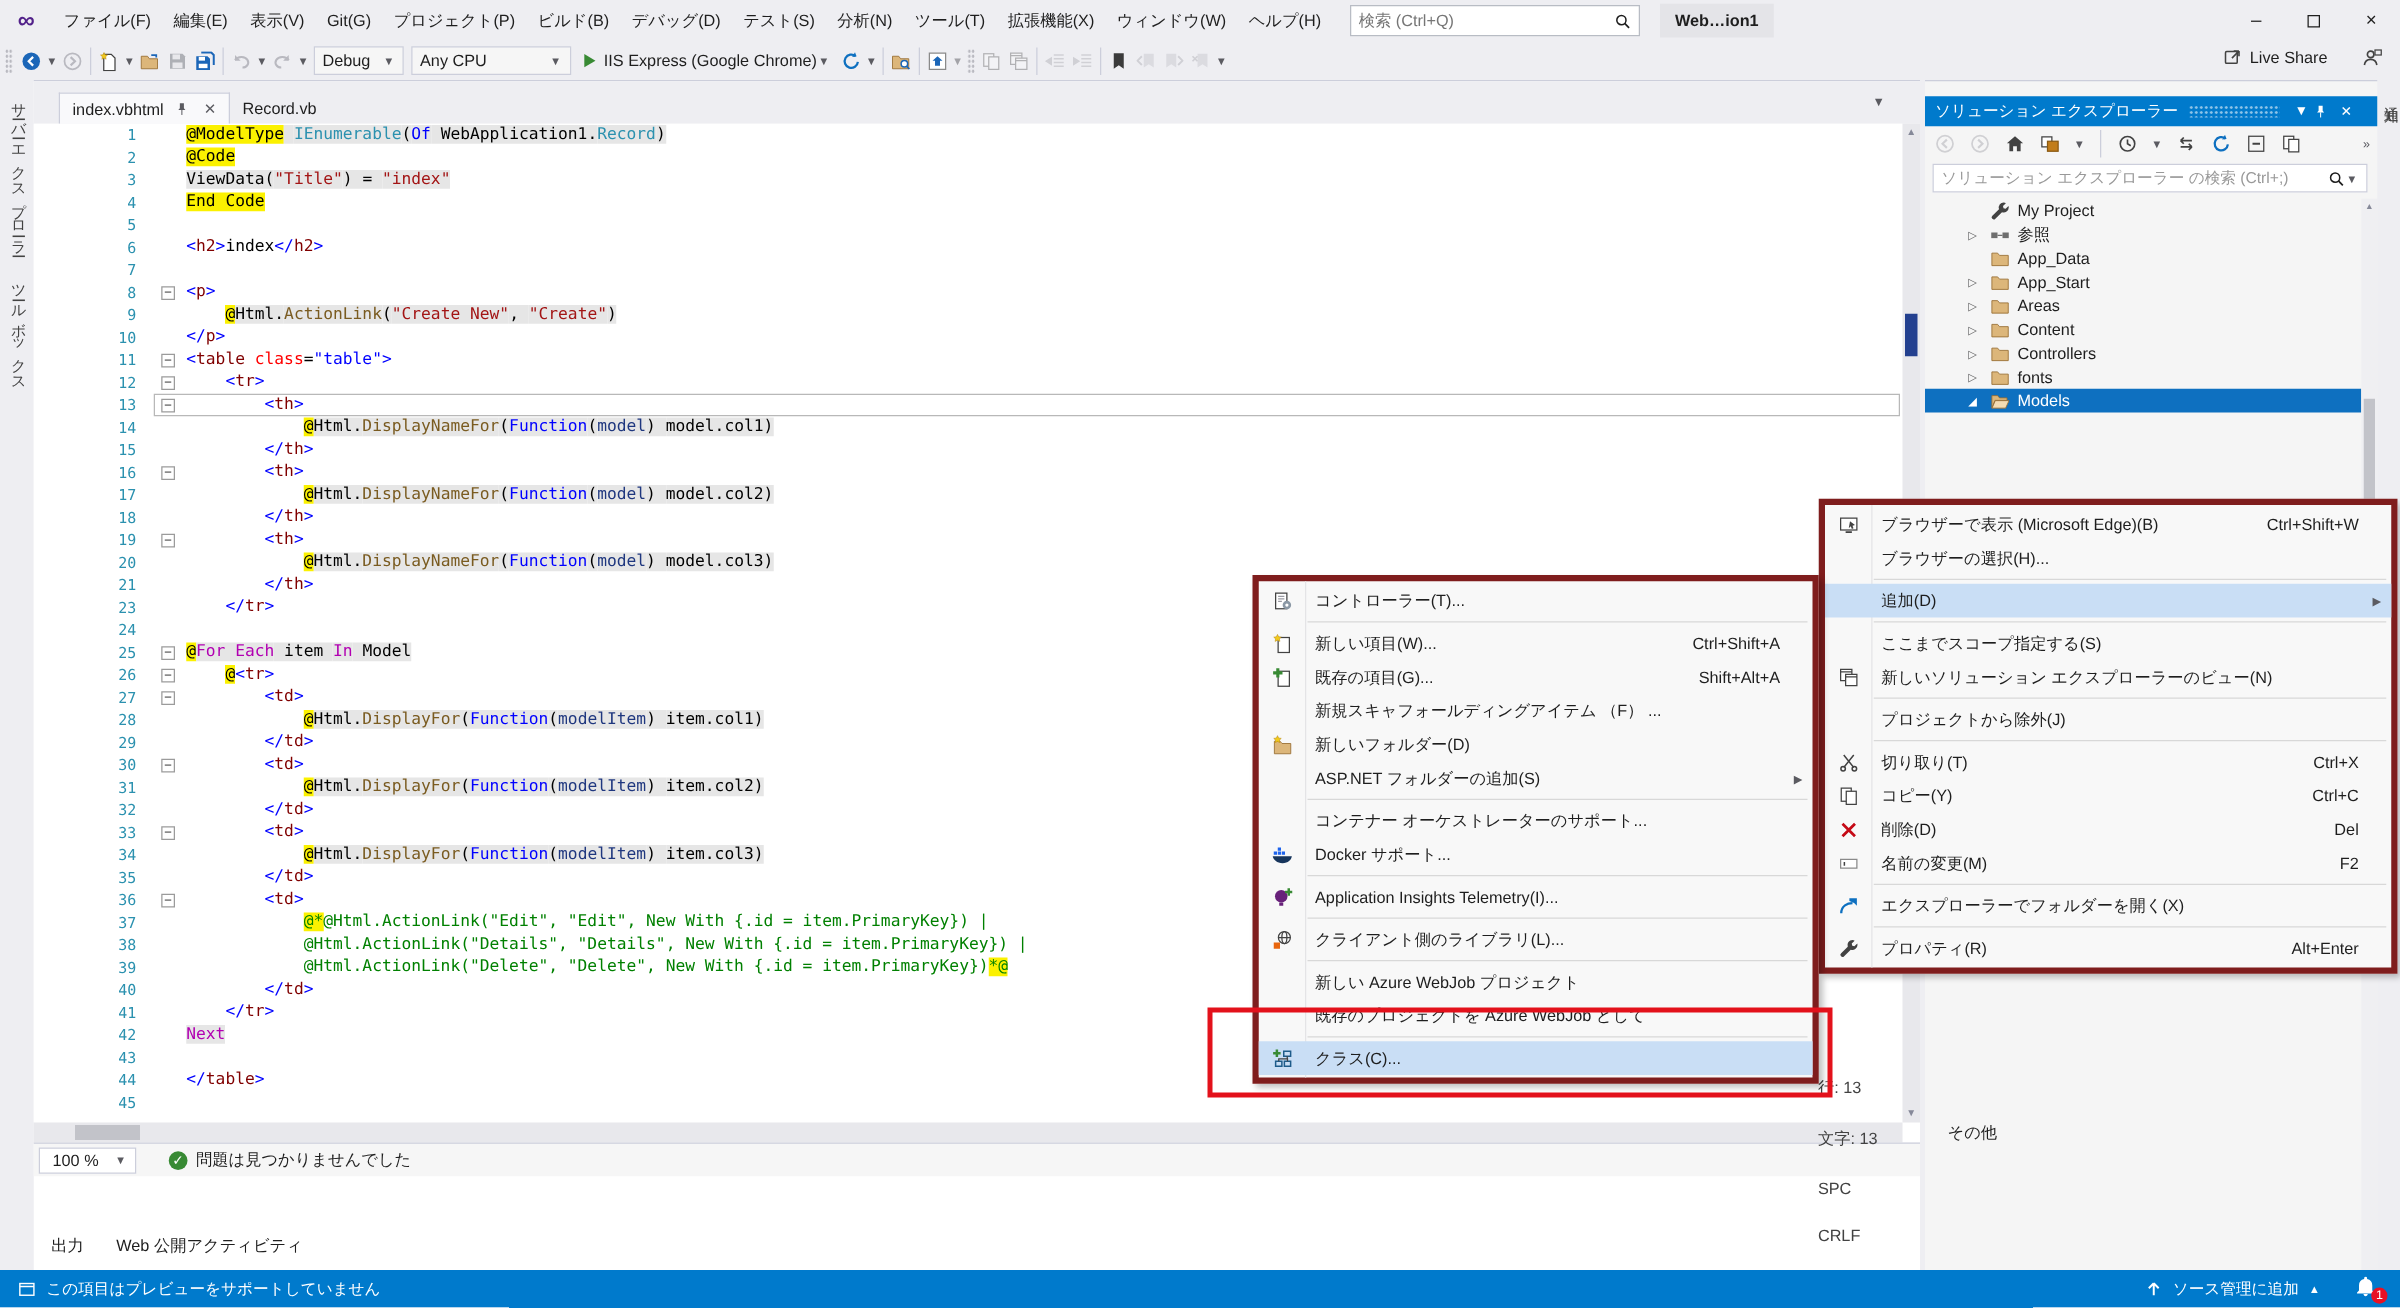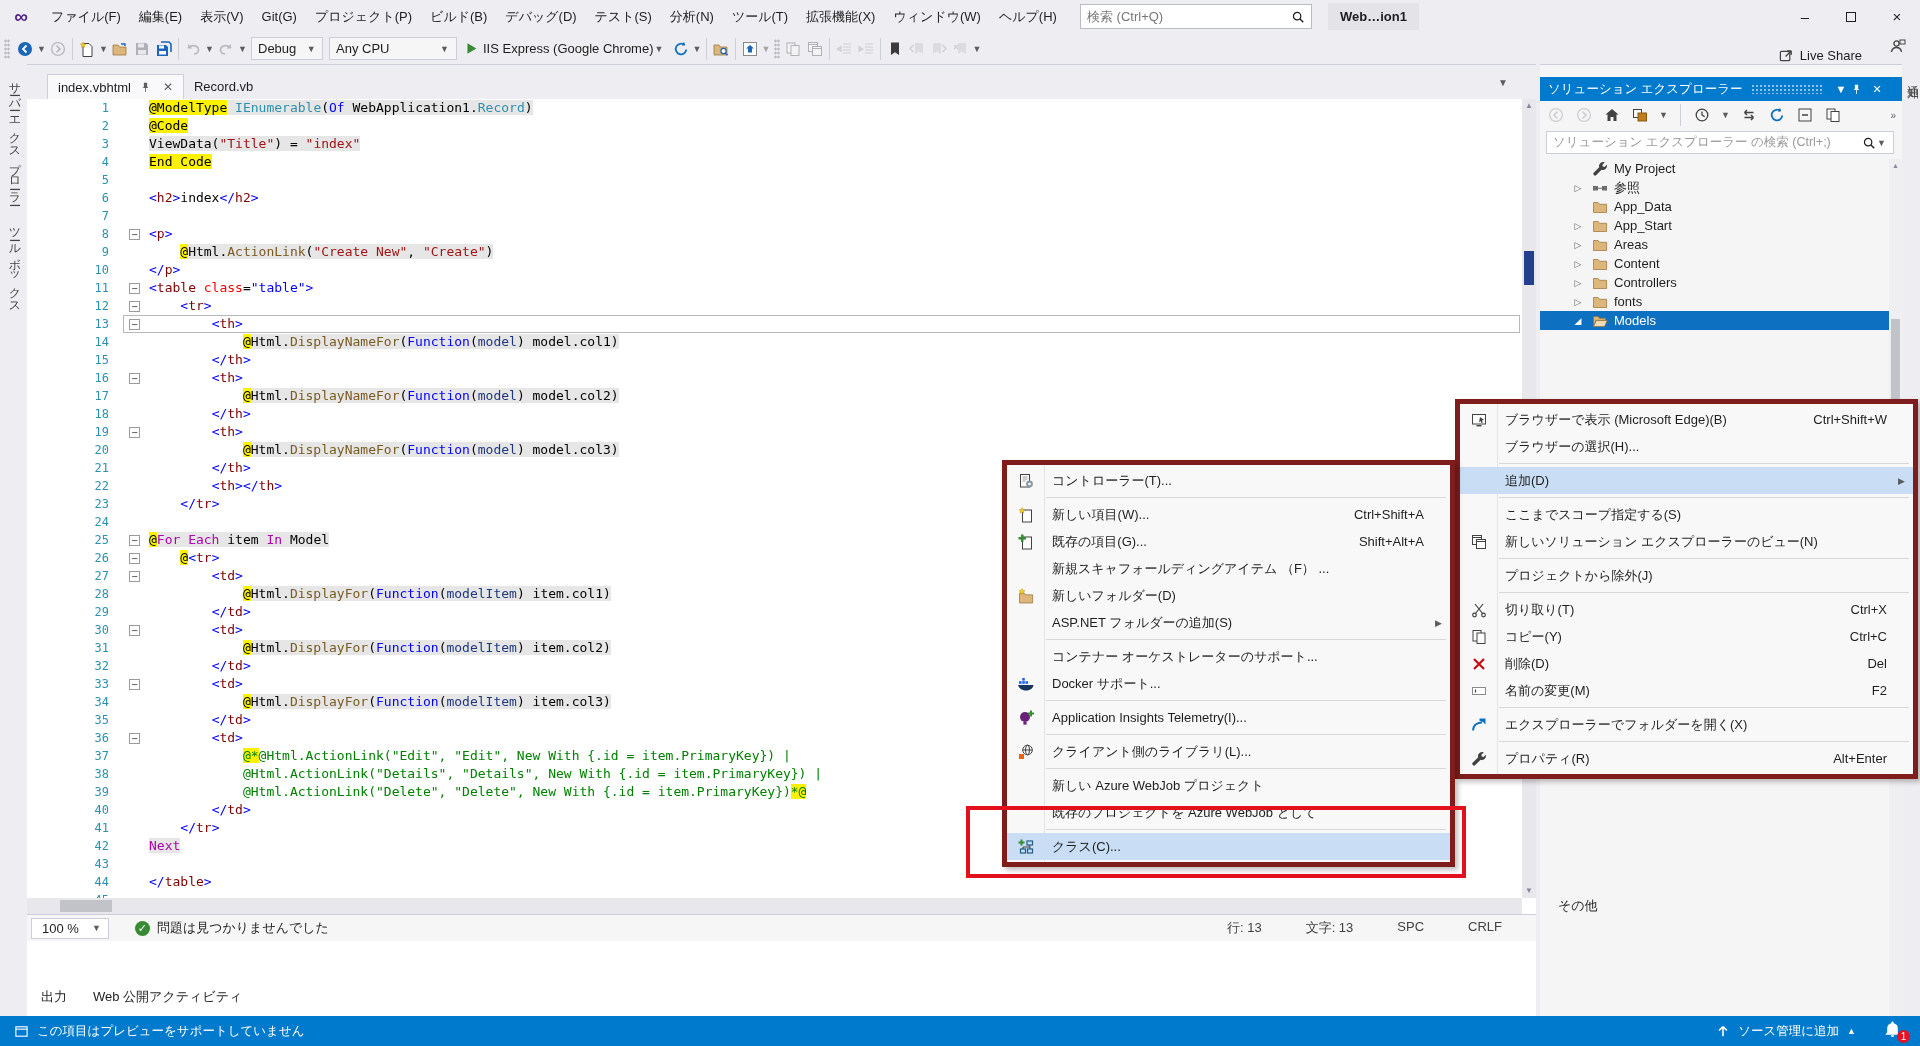--- a/index.html
+++ b/index.html
@@ -25,21 +25,21 @@
     background-image:radial-gradient(#b9b9c0 1px, transparent 1.2px); background-size:3px 4px; }
   .tbi { width:22px; height:22px; display:flex; align-items:center; justify-content:center; }
   .tbi svg { width:16px; height:16px; }
   .tbsep { width:1px; height:22px; background:#cccedb; margin:0 3px; }
   .ddc { font-size:9px; color:#5b5b61; width:11px; text-align:center; }
   .combo { background:#f6f6f6; border:1px solid #cccedb; height:23px; display:flex; align-items:center; padding:0 6px; margin:0 3px; }
   .combo .cv { flex:1; }
   .combo .ddc { margin-left:10px; }
   .runbtn { display:flex; align-items:center; padding:0 5px; height:24px; }
   .runbtn .lbl { color:#1e1e1e; margin-left:5px; }
-  .liveshare { position:absolute; right:58px; top:48px; display:flex; gap:6px; color:#1e1e1e; }
+  .liveshare { position:absolute; right:58px; top:38px; display:flex; gap:6px; color:#1e1e1e; }
   .feedback { position:absolute; right:14px; top:38px; }
 
   
   .leftrail { position:absolute; left:0; top:64px; width:27px; height:952px; background:#eeeef2; }
   .vtab { writing-mode:vertical-rl; color:#424242; font-size:12px; letter-spacing:1px; padding:10px 6px; white-space:nowrap; }
   
   .rightrail { position:absolute; right:0; top:64px; width:18px; height:952px; background:#eeeef2; }
   .rightrail .vtab { padding:12px 2px; }
 
   
@@ -75,21 +75,21 @@
 
   .vscroll { position:absolute; right:0; top:34px; width:14px; bottom:118px; background:#e8e8ec; }
   .vscroll .arr { height:14px; text-align:center; font-size:8px; color:#868999; line-height:14px; }
   .vthumb { position:absolute; left:2px; width:10px; top:152px; height:34px; background:#23408f; }
   .hscroll { position:absolute; left:0; right:14px; bottom:102px; height:16px; background:#e8e8ec; }
   .hthumb { position:absolute; left:33px; top:2px; width:52px; height:12px; background:#c2c3c9; }
   .ed-status { position:absolute; left:0; right:0; bottom:75px; height:27px; background:#f6f6f6; border-top:1px solid #cccedb; display:flex; align-items:center; }
   .zoomdd { display:flex; align-items:center; border:1px solid transparent; padding:2px 6px 2px 10px; margin-left:4px; gap:12px; }
   .health { display:flex; align-items:center; gap:7px; margin-left:26px; }
   .okcirc { width:15px; height:15px; border-radius:50%; background:#388a34; color:#fff; font-size:11px; display:flex; align-items:center; justify-content:center; }
-  .caretinfo { margin-left:auto; display:flex; gap:44px; margin-right:34px; color:#424242; }
+  .caretinfo { margin-left:auto; display:flex; gap:23px; margin-right:34px; color:#424242;flex-direction:column; }
   .paneltabs { position:absolute; left:27px; top:977px; height:39px; display:flex; align-items:center; gap:26px; padding-left:14px; color:#1e1e1e; }
   .statusbar { position:absolute; left:0; top:1016px; width:1920px; height:30px; background:#007acc; color:#fff; display:flex; align-items:center; padding:0 14px; font-size:12.5px; }
   .statusbar .msg { margin-left:8px; }
   .sb-right { margin-left:auto; display:flex; align-items:center; gap:8px; }
   .sb-bell { position:relative; margin-left:20px; width:22px; height:20px; }
   .sb-badge { position:absolute; right:-4px; bottom:-2px; background:#e81123; color:#fff; font-size:10px; border-radius:50%; width:13px; height:13px; text-align:center; line-height:13px; }
 
   
   .splitter { position:absolute; left:1536px; top:64px; width:4px; height:952px; background:#eeeef2; }
   .sepanel { position:absolute; left:1540px; top:64px; width:362px; height:952px; background:#f5f5f5; border-top:1px solid #cccedb; }
@@ -479,25 +479,20 @@
         <span class="ln">20</span>
         <span class="foldc"></span>
         <span class="codetxt"><span class="p">            </span><span class="hy">@</span><span class="pg">Html.</span><span class="mg">DisplayNameFor</span><span class="pg">(</span><span class="kg">Function</span><span class="pg">(</span><span class="vg">model</span><span class="pg">) </span><span class="pg">model.col3)</span></span>
       </div>
       <div class="code-line">
         <span class="ln">21</span>
         <span class="foldc"></span>
         <span class="codetxt"><span class="p">        </span><span class="d">&lt;/</span><span class="n">th</span><span class="d">&gt;</span></span>
       </div>
       <div class="code-line">
-        <span class="ln">22</span>
-        <span class="foldc"></span>
-        <span class="codetxt"><span class="p">        </span><span class="d">&lt;</span><span class="n">th</span><span class="d">&gt;</span><span class="d">&lt;/</span><span class="n">th</span><span class="d">&gt;</span></span>
-      </div>
-      <div class="code-line">
         <span class="ln">23</span>
         <span class="foldc"></span>
         <span class="codetxt"><span class="p">    </span><span class="d">&lt;/</span><span class="n">tr</span><span class="d">&gt;</span></span>
       </div>
       <div class="code-line">
         <span class="ln">24</span>
         <span class="foldc"></span>
         <span class="codetxt"></span>
       </div>
       <div class="code-line">

